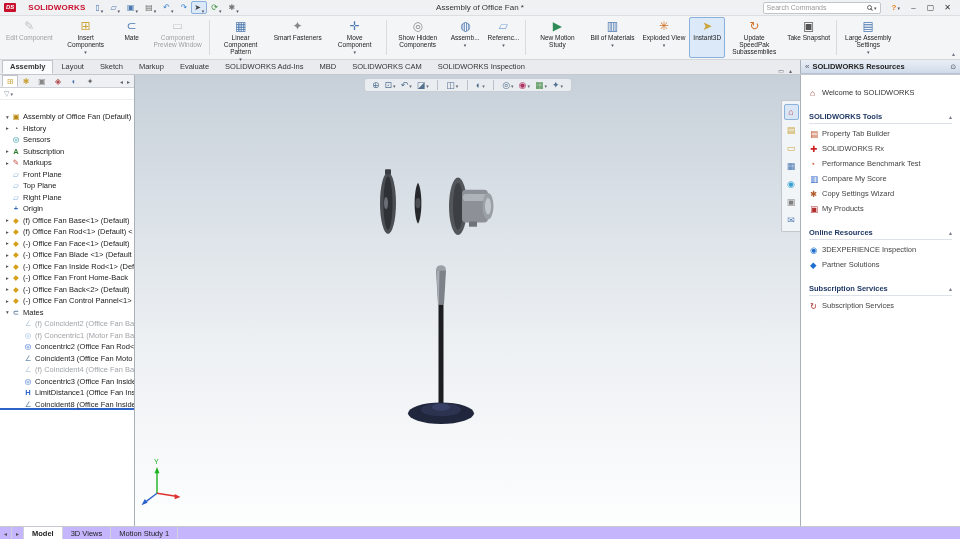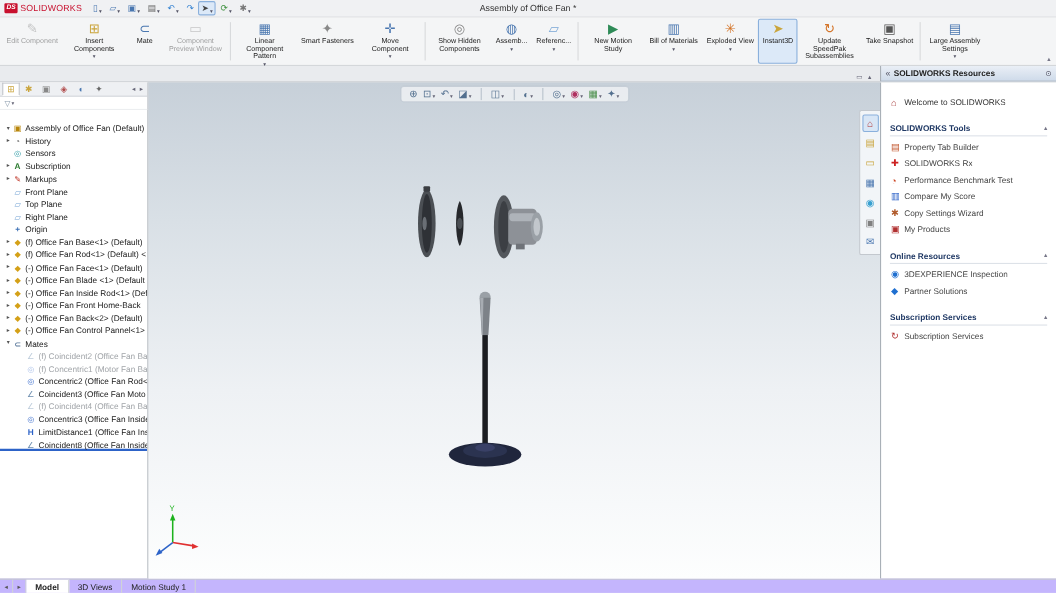--- a/index.html
+++ b/index.html
@@ -5,21 +5,21 @@
   *{margin:0;padding:0;box-sizing:border-box}
   html,body{width:960px;height:539px;overflow:hidden}
   body{font-family:"Liberation Sans","DejaVu Sans",sans-serif;background:#fff;color:#222}
   i{font-style:normal}
   #app{width:960px;height:539px;display:flex;flex-direction:column;position:relative;background:#f0f1f3}
 
   
   .titlebar{height:16px;display:flex;align-items:center;padding:0 4px;background:#f0f1f3;border-bottom:1px solid #dcdee1;position:relative}
   .brand{display:flex;align-items:center;margin-right:6px}
   .ds{background:#c8102e;color:#fff;font-size:6px;font-weight:bold;font-style:italic;padding:0 2px;border-radius:1px;line-height:9px}
-  .sw{color:#c8102e;font-weight:normal;font-size:8px;margin-left:2px;letter-spacing:.2px}
+  .sw{color:#c8102e;font-weight:bold;font-size:8px;margin-left:12px;letter-spacing:.2px}
   .quick{display:flex;align-items:center}
   .qbtn{display:flex;align-items:center;height:13px;padding:0 2px;margin-left:1px;border:1px solid transparent;border-radius:2px}
   .qbtn.active{background:#dce9f8;border-color:#8ab0dc}
   .qicon{font-size:8px;line-height:12px}
   .qdrop{display:none}
   .qdrop.has{display:inline}
   .qdrop.has::after{content:"▾";font-size:5px;color:#556;margin-left:1px}
   .wtitle{position:absolute;left:50%;transform:translateX(-50%);font-size:8px;color:#333;white-space:nowrap}
   .tright{margin-left:auto;display:flex;align-items:center}
   .searchbox{display:flex;align-items:center;width:118px;height:12px;background:#fff;border:1px solid #c2c6ca;border-radius:2px;padding:0 3px;margin-right:6px}
@@ -232,20 +232,34 @@
           <i class="qicon" data-name="rebuild-icon">⟳</i>
           <i class="qdrop has" data-name="dropdown-arrow-icon"></i>
         </span>
 
         <span class="qbtn" data-name="quick-access-button">
           <i class="qicon" data-name="options-icon">✱</i>
           <i class="qdrop has" data-name="dropdown-arrow-icon"></i>
         </span>
       </div>
     <div class="wtitle" data-name="document-title">Assembly of Office Fan *</div>
+    <div class="tright" data-name="titlebar-right">
+      <span class="searchbox" data-name="search-box">
+        <input data-name="search-input" placeholder="Search Commands" style="">
+        <i class="sglass" data-name="search-icon"></i>
+        <i class="sdrop" data-name="search-dropdown-icon">▾</i>
+      </span>
+      <span class="helpbtn" data-name="help-button">
+        <i data-name="help-icon">?</i>
+        <i class="hdrop2" data-name="dropdown-arrow-icon">▾</i>
+      </span>
+      <span class="wbtn" data-name="minimize-button">–</span>
+      <span class="wbtn" data-name="maximize-button">▢</span>
+      <span class="wbtn close" data-name="close-button">✕</span>
+    </div>
   </div>
 
   <div class="ribbonwrap" data-name="commandmanager">
     <div class="ribbon" data-name="commandmanager-ribbon">
 
         <div class="rbtn btn disabled" data-name="ribbon-button">
           <i class="ricon" data-name="edit-component-icon">✎</i>
           <span class="rlabel" data-name="ribbon-button-label">Edit Component</span>
 
         </div>
@@ -368,20 +382,40 @@
           <i class="ricon" data-name="large-assembly-settings-icon">▤</i>
           <span class="rlabel" data-name="ribbon-button-label">Large Assembly Settings</span>
           <i class="rdrop has" data-name="dropdown-arrow-icon"></i>
         </div>
       </div>
     <i class="rcollapse" data-name="ribbon-collapse-icon">▴</i>
   </div>
 
   <div class="tabband" data-name="tab-band">
     <div class="tabrow" data-name="commandmanager-tab-bar">
+      <div style="display:flex;align-items:flex-end" data-name="commandmanager-tabs">
+
+          <span class="ctab active" data-name="commandmanager-tab">Assembly</span>
+
+          <span class="ctab" data-name="commandmanager-tab">Layout</span>
+
+          <span class="ctab" data-name="commandmanager-tab">Sketch</span>
+
+          <span class="ctab" data-name="commandmanager-tab">Markup</span>
+
+          <span class="ctab" data-name="commandmanager-tab">Evaluate</span>
+
+          <span class="ctab" data-name="commandmanager-tab">SOLIDWORKS Add-Ins</span>
+
+          <span class="ctab" data-name="commandmanager-tab">MBD</span>
+
+          <span class="ctab" data-name="commandmanager-tab">SOLIDWORKS CAM</span>
+
+          <span class="ctab" data-name="commandmanager-tab">SOLIDWORKS Inspection</span>
+        </div>
       <div class="tabrow-right" data-name="commandmanager-tab-options">
         <i data-name="commandmanager-float-icon">▭</i>
         <i data-name="commandmanager-collapse-icon">▴</i>
       </div>
     </div>
     <div class="tphead" data-name="taskpane-header">
       <i class="chev" data-name="taskpane-collapse-chevrons-icon">«</i>
       <span class="tptitle" data-name="taskpane-title">SOLIDWORKS Resources</span>
       <i class="tp-r" data-name="taskpane-pin-icon">⊙</i>
     </div>

